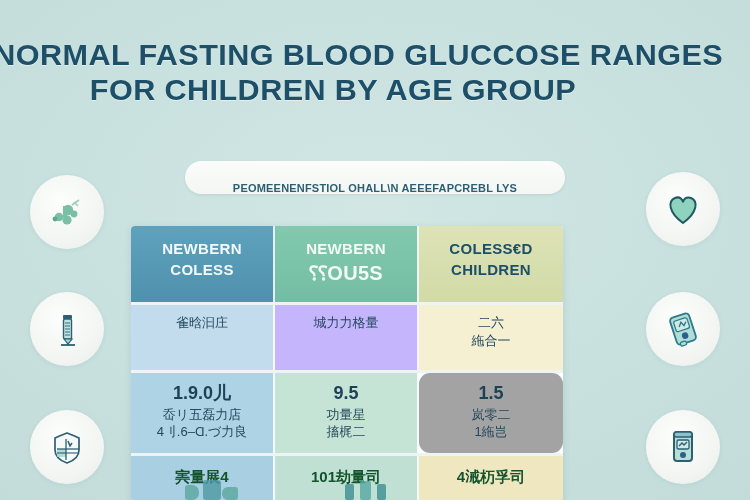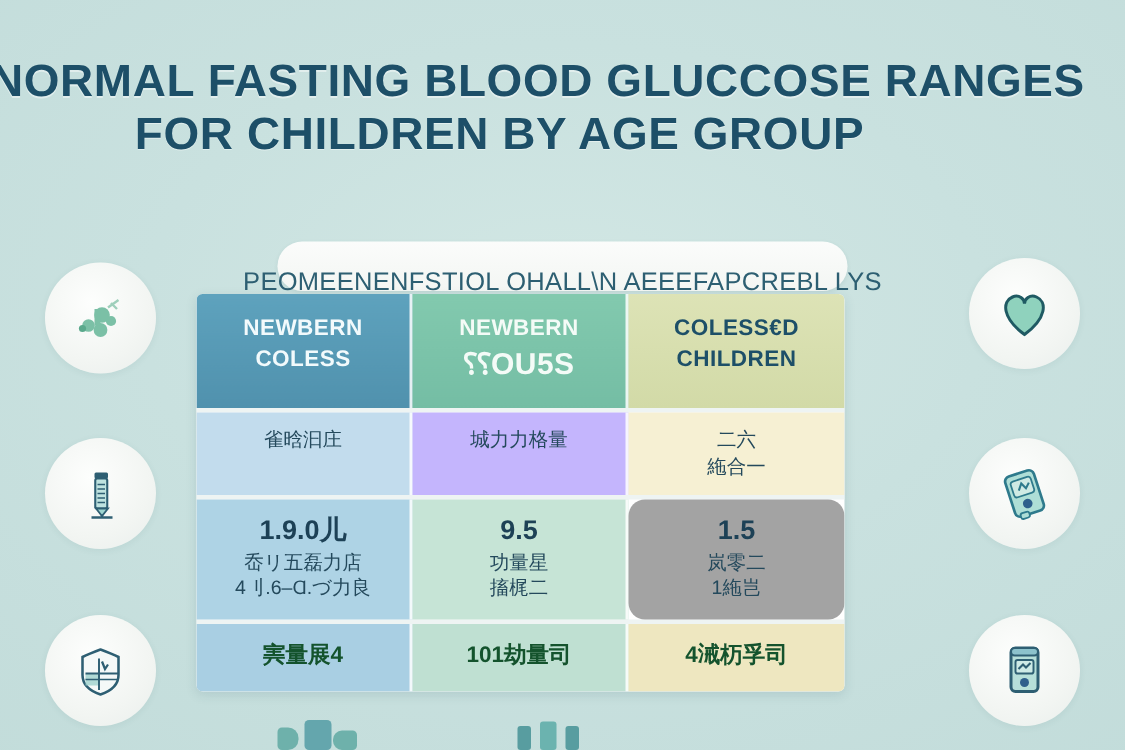--- a/index.html
+++ b/index.html
@@ -52,32 +52,32 @@
     width: 380px;
     height: 33px;
     border-radius: 17px;
     background: linear-gradient(180deg, #fbfcfb 0%, #f3f6f3 100%);
     box-shadow: 0 1px 3px rgba(40,80,90,0.10);
     display: flex;
     align-items: center;
     justify-content: center;
   }
   .subtitle-text {
-    font-size: 17px;
-    font-weight: 400;
+    font-size: 11px;
+    font-weight: 700;
     letter-spacing: 0.2px;
     color: #2d5f72;
     white-space: nowrap;
     margin-top: 20px;
   }
 
   
   .table-wrap {
     position: absolute;
-    top: 196px;
+    top: 226px;
     left: 131px;
     width: 432px;
     border-radius: 4px;
     overflow: hidden;
     box-shadow: 0 2px 7px rgba(40,80,90,0.13);
     background: #ffffff;
   }
   .t-row {
     display: flex;
     width: 100%;
@@ -120,21 +120,21 @@
     color: #24495c;
     line-height: 1.38;
     white-space: nowrap;
   }
   .cell-line.big {
     font-size: 18px;
     font-weight: bold;
     color: #1d4156;
     line-height: 1.3;
   }
-  .t-row.r1 .t-cell { padding: 9px 6px 10px; }
+  .t-row.r1 .t-cell { padding: 9px 6px 20px; }
   .t-row.r2 .t-cell { padding: 9px 6px 12px; }
   .t-row.r3 .t-cell { padding: 11px 6px 13px; }
   .t-row.r3 .cell-line { font-size: 15px; font-weight: bold; color: #14532d; }
 
   
   .icon-badge {
     position: absolute;
     width: 74px;
     height: 74px;
     border-radius: 50%;

